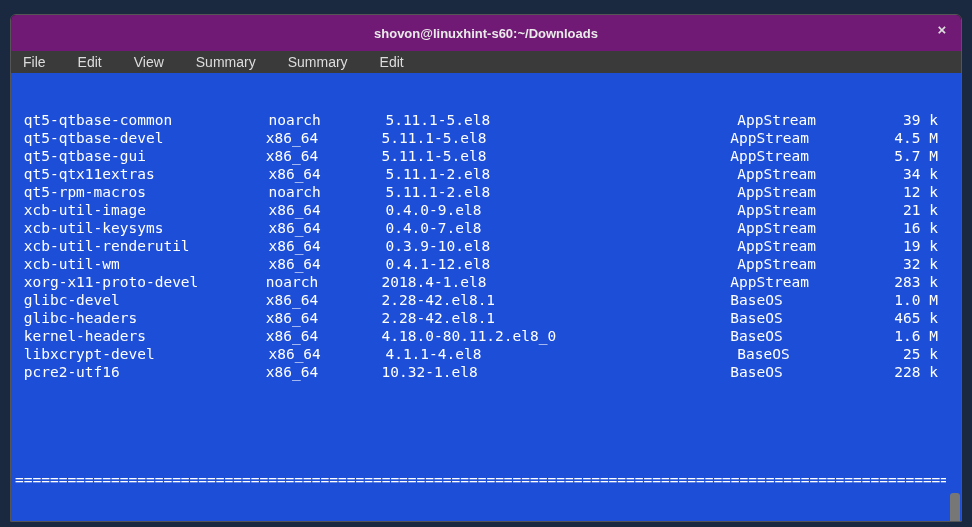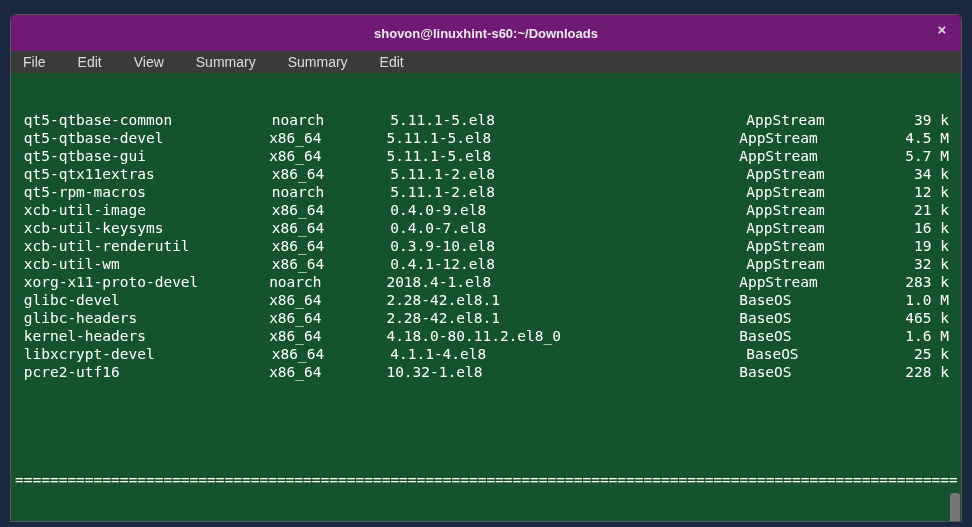--- a/index.html
+++ b/index.html
@@ -52,26 +52,26 @@
     background: #3a3a3a;
     display: flex;
     gap: 32px;
     padding: 3px 12px;
     color: #ddd;
     font-size: 14px;
   }
   .menubar span { cursor: pointer; }
   .terminal {
     flex: 1;
-    background: #14532d;
+    background: #1d4ed8;
     color: #fff;
     font-family: "DejaVu Sans Mono","Liberation Mono",monospace;
     font-size: 14.5px;
     line-height: 18px;
-    padding: 2px 4px 4px 4px;
+    padding: 2px 15px 4px 4px;
     white-space: pre;
     overflow: hidden;
     position: relative;
   }
   .row { display: flex; }
   .c-pkg  { width: 260px; }
   .c-arch { width: 120px; }
   .c-ver  { width: 320px; }
   .c-repo { width: 170px; margin-left: 40px; }
   .c-size { flex: 1; text-align: right; padding-right: 8px; }

